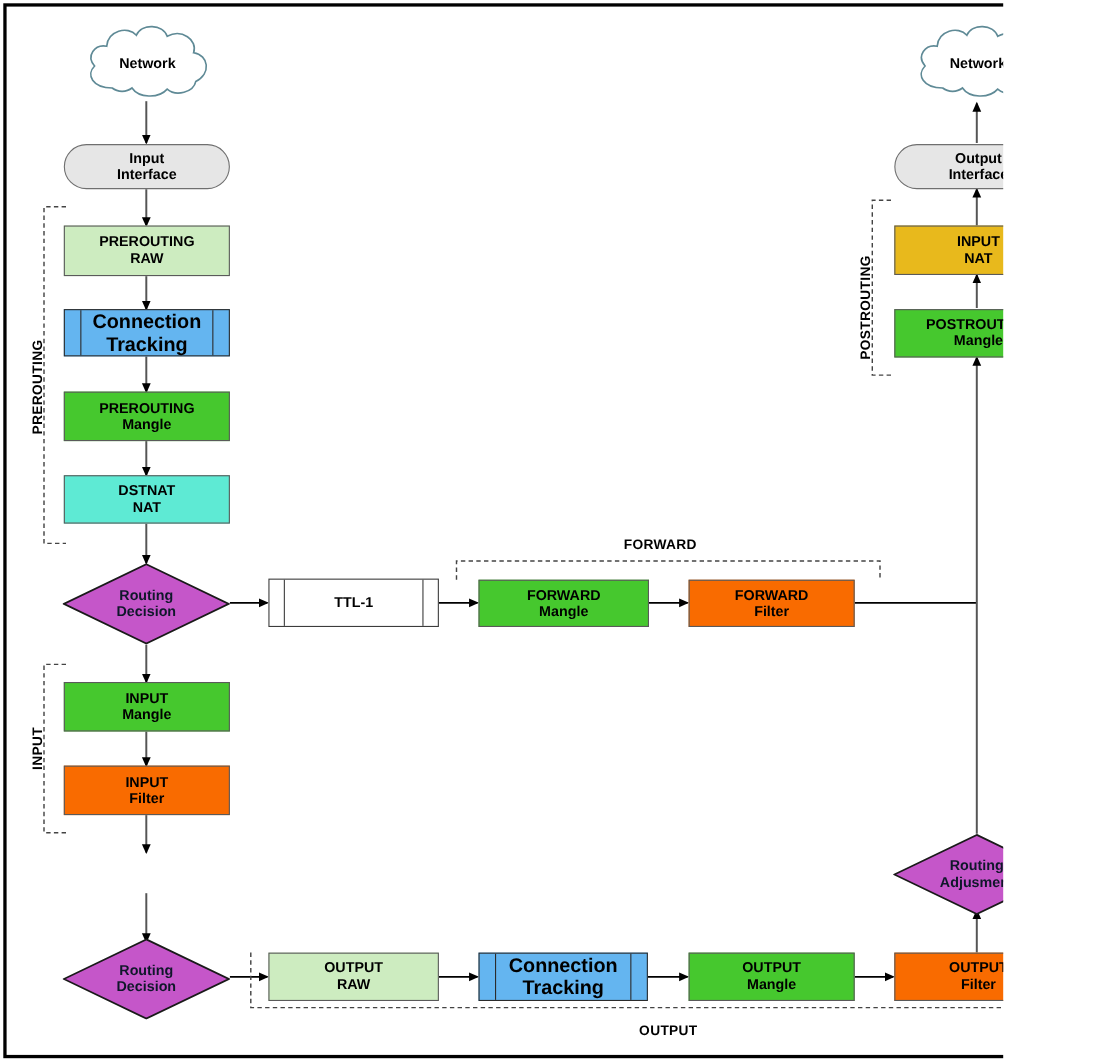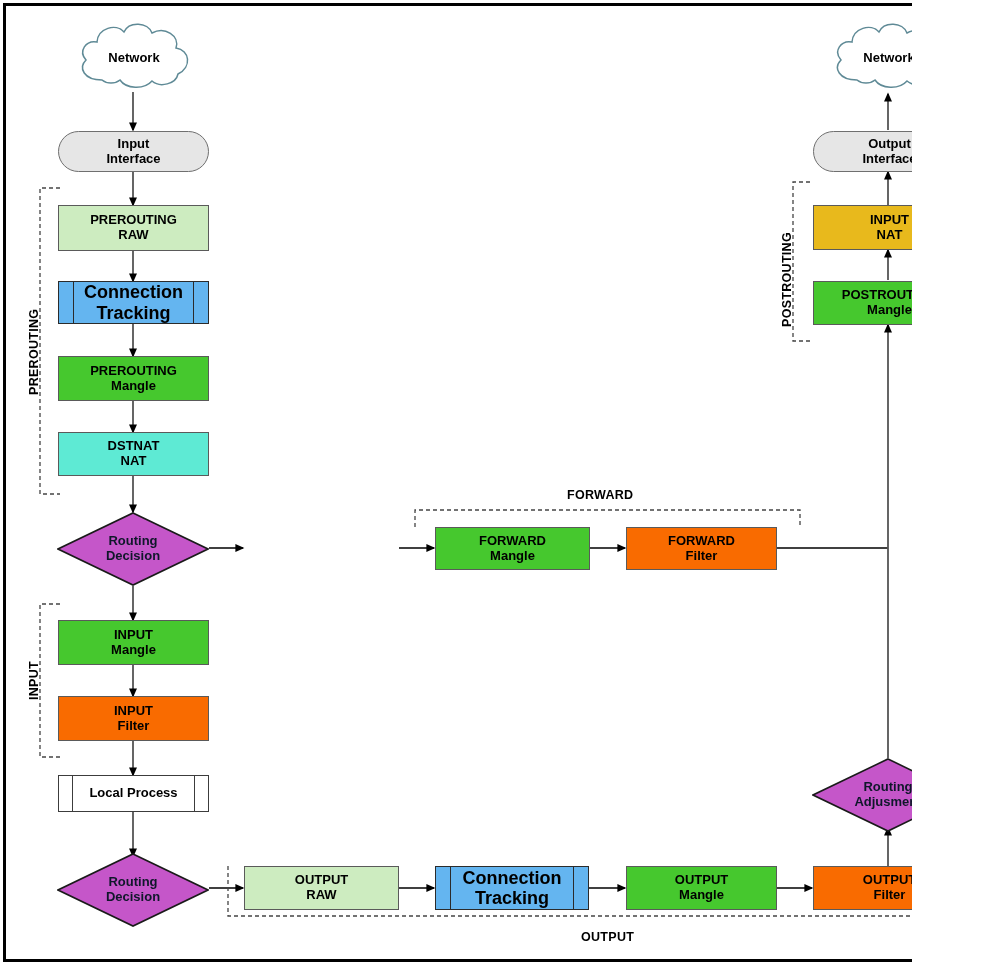--- a/index.html
+++ b/index.html
@@ -242,34 +242,34 @@
 NAT</div>
 
   <div class="diamond-wrap" style="left:57px; top:512px; width:152px; height:74px;">
     <svg class="diamond-shape" viewBox="0 0 152 74" preserveAspectRatio="none" xmlns="http://www.w3.org/2000/svg">
       <polygon points="76,1 151,37 76,73 1,37" fill="#c556c9" stroke="#1a1a1a" stroke-width="1.6"></polygon>
     </svg>
     <span class="diamond-label">Routing
 Decision</span>
   </div>
 
+  <div class="node predef" style="left:244px; top:526px; width:155px; height:44px;">TTL-1</div>
 
   <div class="node rect" style="left:435px; top:527px; width:155px; height:43px; background:#46c82e;">FORWARD
 Mangle</div>
 
   <div class="node rect" style="left:626px; top:527px; width:151px; height:43px; background:#f96b00;">FORWARD
 Filter</div>
 
   <div class="node rect" style="left:58px; top:620px; width:151px; height:45px; background:#46c82e;">INPUT
 Mangle</div>
 
   <div class="node rect" style="left:58px; top:696px; width:151px; height:45px; background:#f96b00;">INPUT
 Filter</div>
 
-  <div class="node predef" style="left:58px; top:775px; width:151px; height:37px;">Local Process</div>
 
   <div class="diamond-wrap" style="left:57px; top:853px; width:152px; height:74px;">
     <svg class="diamond-shape" viewBox="0 0 152 74" preserveAspectRatio="none" xmlns="http://www.w3.org/2000/svg">
       <polygon points="76,1 151,37 76,73 1,37" fill="#c556c9" stroke="#1a1a1a" stroke-width="1.6"></polygon>
     </svg>
     <span class="diamond-label">Routing
 Decision</span>
   </div>
 
   <div class="node rect" style="left:244px; top:866px; width:155px; height:44px; background:#cdecc0;">OUTPUT

